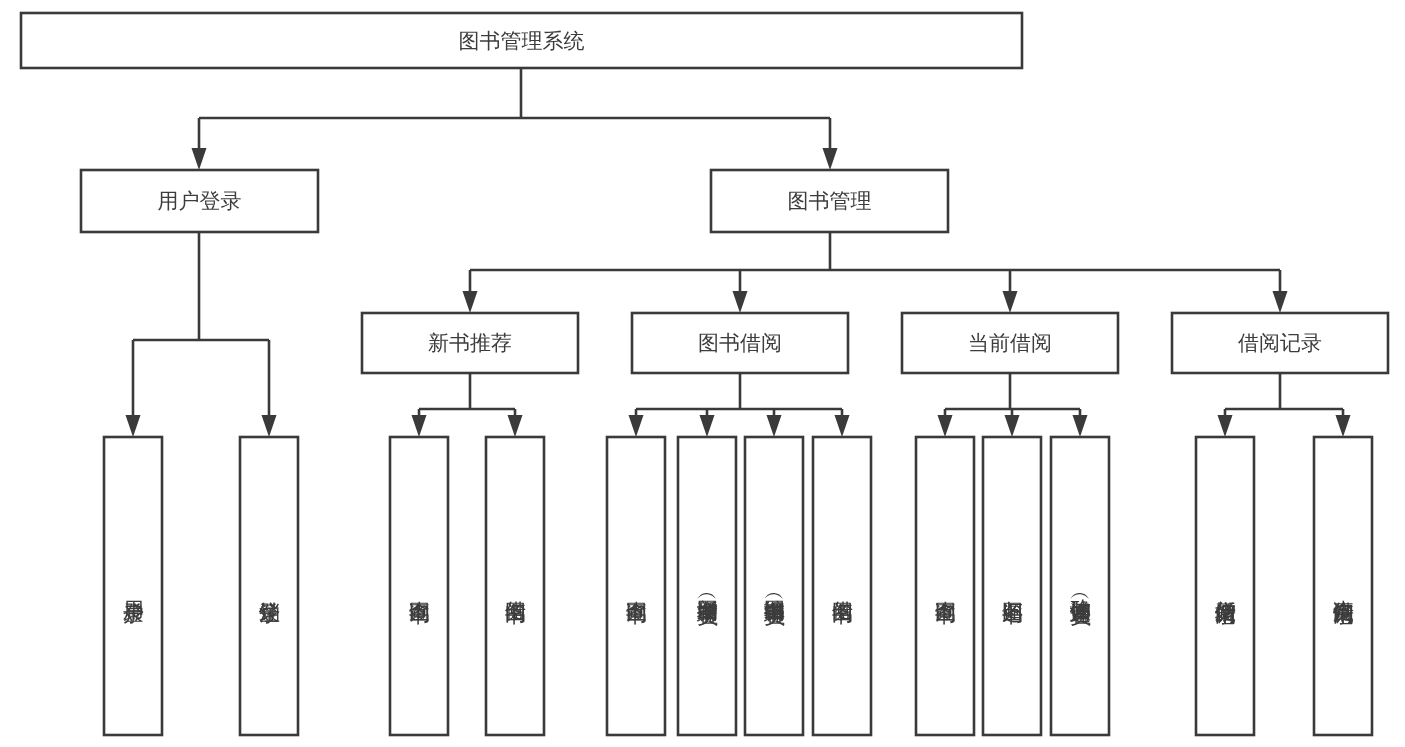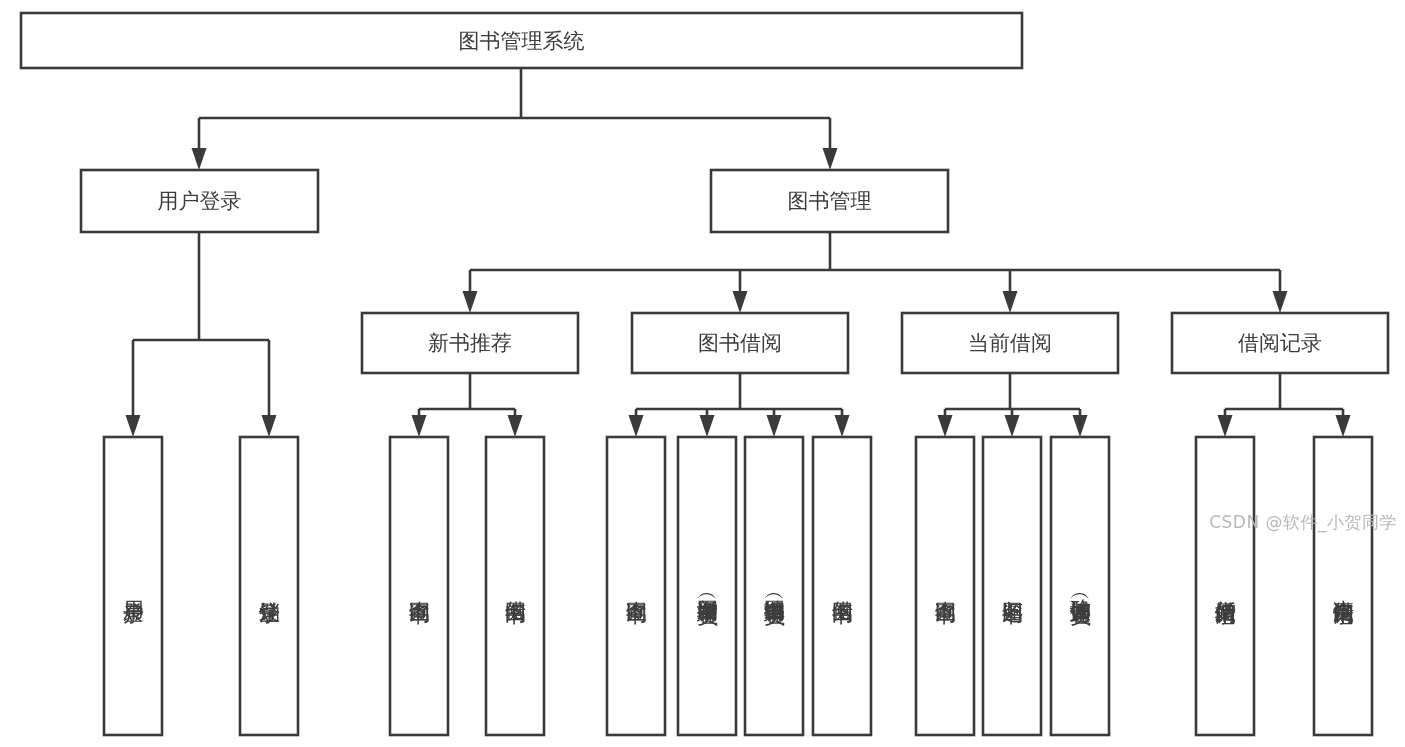--- a/index.html
+++ b/index.html
@@ -220,15 +220,14 @@
         <span class="leaf-label">确认归还（管理员）</span>
       </div>
       <div class="leaf-label-wrap" style="left: 1196px; top: 437px; width: 58px; height: 298px;">
         <span class="leaf-label">新增借阅记录</span>
       </div>
       <div class="leaf-label-wrap" style="left: 1314px; top: 437px; width: 58px; height: 298px;">
         <span class="leaf-label">查询借阅记录</span>
       </div>
     </div>
 
-  <div id="watermark">CSDN @软件_小贺同学</div>
 
 </div>
 
 </body></html>

